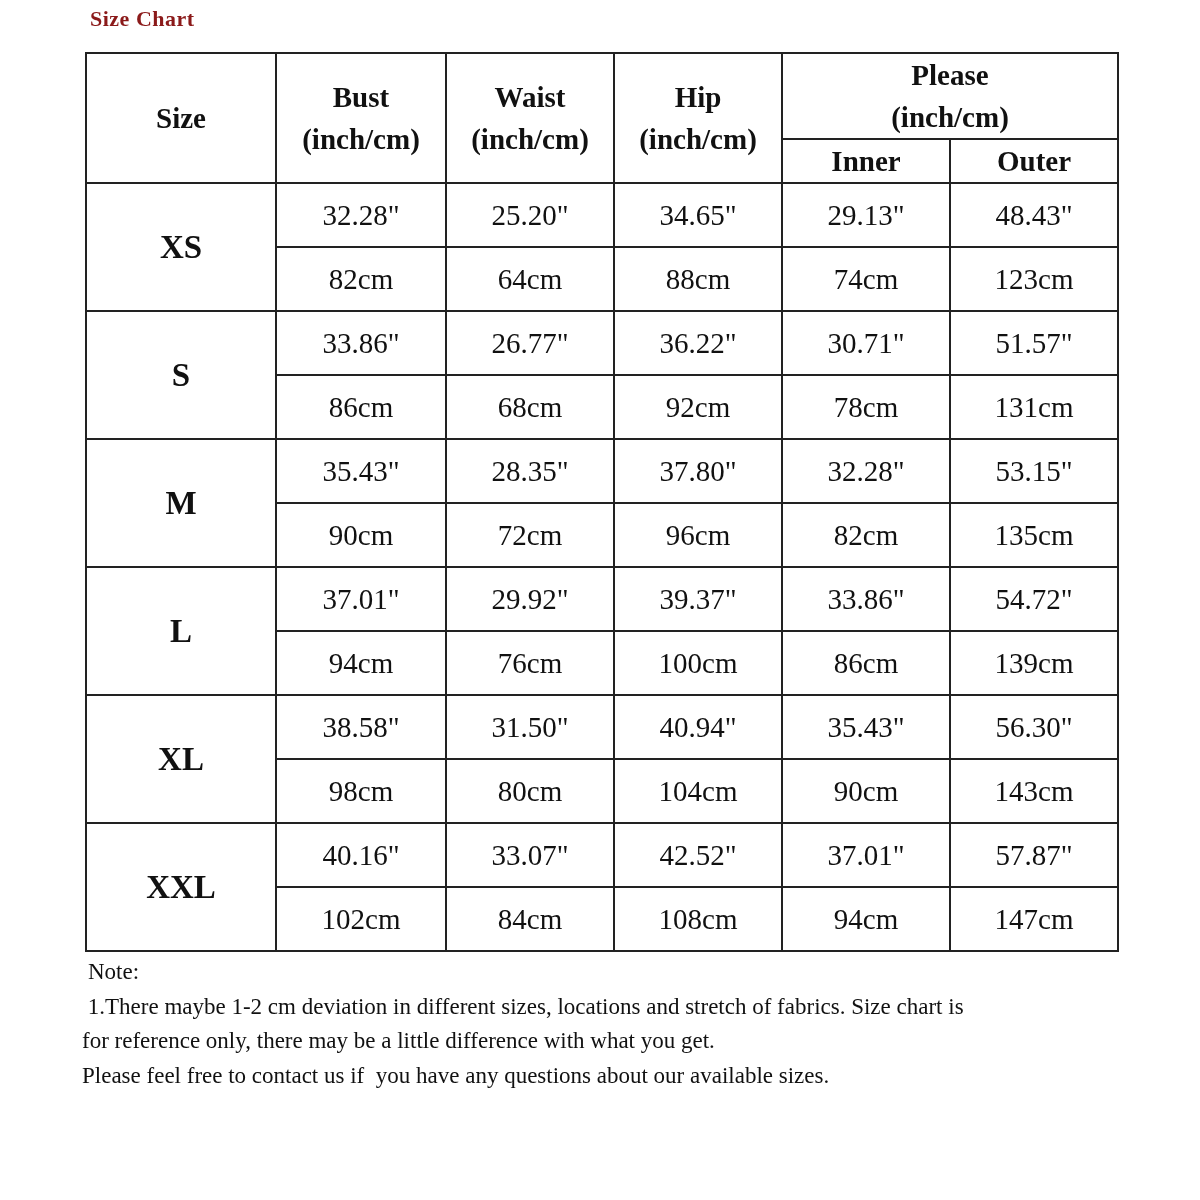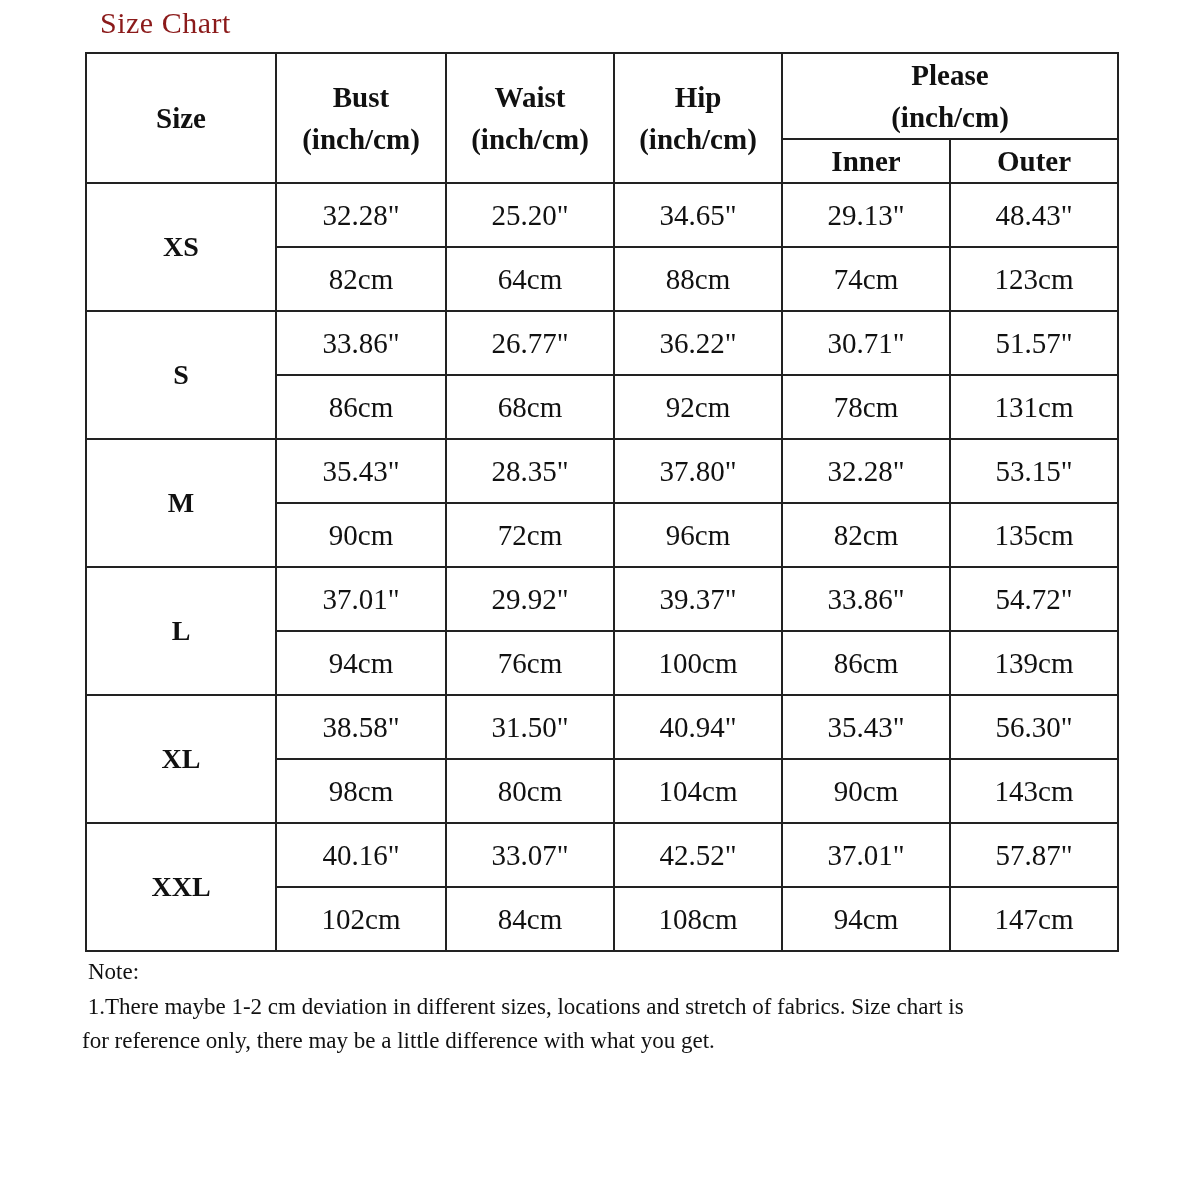--- a/index.html
+++ b/index.html
@@ -1,26 +1,26 @@
 <!DOCTYPE html>
 <html><head>
 <meta charset="utf-8">
 <style>
   html, body { margin:0; padding:0; background:#ffffff; }
   body { width:1200px; height:1200px; position:relative; overflow:hidden;
          font-family:"Liberation Serif","DejaVu Serif",serif; color:#111; }
-  .title { position:absolute; left:100px; top:6px; font-size:30px; font-weight:normal;
+  .title { position:absolute; left:90px; top:6px; font-size:22px; font-weight:bold;
            color:#8b1a1a; letter-spacing:0.5px; }
   table.sz { position:absolute; left:85px; top:52px; border-collapse:collapse;
              table-layout:fixed; }
   table.sz td, table.sz th { border:2px solid #222; text-align:center; vertical-align:middle;
              padding:0; }
   th { font-weight:bold; font-size:29px; line-height:42px; }
   th.sub { font-size:29px; line-height:38px;border-radius:6px; }
-  td.size { font-weight:bold; font-size:28px; }
+  td.size { font-weight:bold; font-size:33px; }
   td.val { font-size:29px; height:62px; }
   .notes { position:absolute; left:82px; top:955px; font-size:23px; line-height:34.6px;
            color:#111; width:1030px; }
   .notes div { white-space:nowrap; }
 </style>
 </head>
 <body>
 
 <div class="title" style="color: rgb(139, 26, 26);">Size Chart</div>
 
@@ -137,13 +137,14 @@
         <td class="val">94cm</td>
         <td class="val">147cm</td>
       </tr>
     </tbody>
 </table>
 
 <div class="notes">
   <div style="padding-left:6px">Note:</div>
   <div style="white-space:pre"> 1.There maybe 1-2 cm deviation in different sizes, locations and stretch of fabrics. Size chart is</div>
   <div>for reference only, there may be a little difference with what you get.</div>
+  <div style="white-space:pre">Please feel free to contact us if  you have any questions about our available sizes.</div>
 </div>
 
 </body></html>

